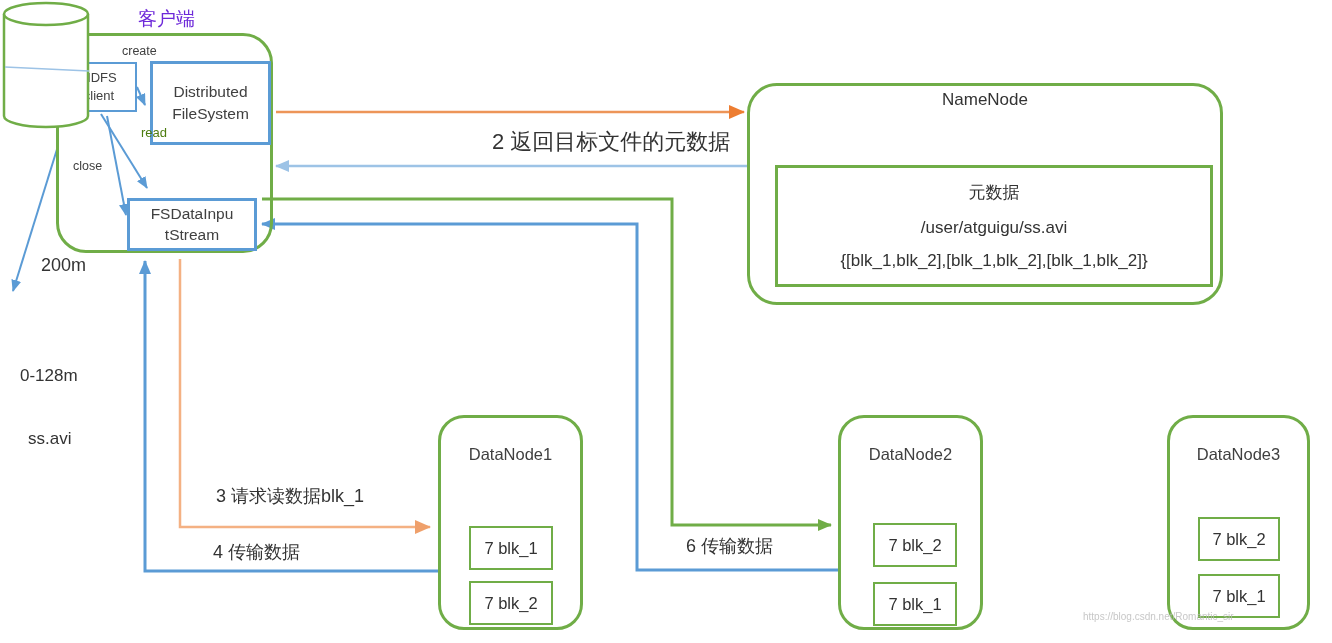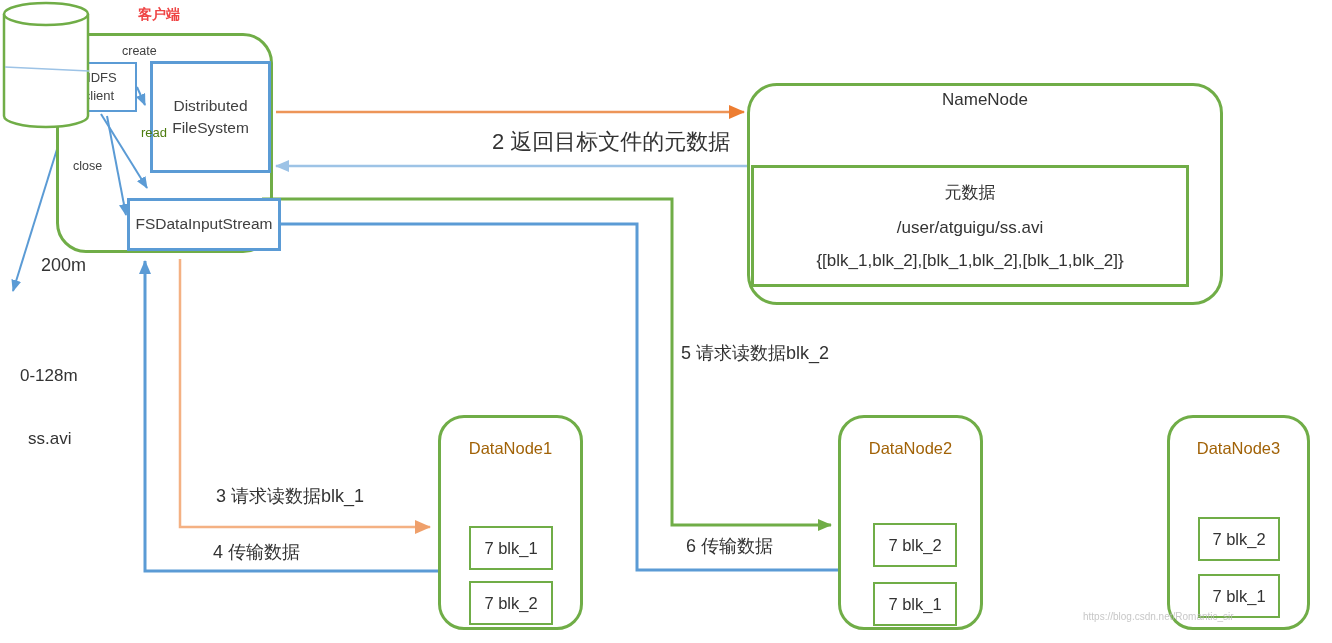--- a/index.html
+++ b/index.html
@@ -5,49 +5,49 @@
   html,body{margin:0;padding:0;background:#fff;}
   #stage{
     position:relative;width:1332px;height:643px;background:#fff;overflow:hidden;
     font-family:"Liberation Sans","DejaVu Sans",sans-serif;color:#3a3a3a;
   }
   #stage *{box-sizing:border-box;}
   .abs{position:absolute;}
   .nowrap{white-space:nowrap;}
 
   
-  .client-title{left:138px;top:6px;font-size:14px;color:#ef4444;font-weight:bold;}
+  .client-title{left:138px;top:6px;font-size:19px;color:#6d28d9;}
   .client-box{left:56px;top:33px;width:217px;height:220px;border:3px solid #70AD47;border-radius:30px;background:transparent;}
   .hdfs-box{left:61px;top:62px;width:76px;height:50px;border:2px solid #5B9BD5;background:#fff;
             display:flex;flex-direction:column;align-items:center;justify-content:center;font-size:13px;line-height:1.35;color:#404040;}
-  .dfs-box{left:150px;top:61px;width:121px;height:112px;border:3px solid #5B9BD5;background:#fff;
+  .dfs-box{left:150px;top:61px;width:121px;height:84px;border:3px solid #5B9BD5;background:#fff;
            display:flex;flex-direction:column;align-items:center;justify-content:center;font-size:15.5px;line-height:1.4;color:#404040;}
-  .fsdis-box{left:127px;top:198px;width:154px;height:53px;border:3px solid #5B9BD5;background:#fff;
-             display:flex;align-items:center;justify-content:center;font-size:15.5px;line-height:1.35;color:#404040;}
+  .fsdis-box{left:127px;top:198px;width:130px;height:53px;border:3px solid #5B9BD5;background:#fff;
+             display:flex;flex-direction:column;align-items:center;justify-content:center;font-size:15.5px;line-height:1.35;color:#404040;}
   .lbl-create{left:122px;top:44px;font-size:12.5px;color:#404040;}
   .lbl-read{left:113px;top:125px;font-size:13px;color:#4d7c0f;margin-left:28px;}
   .lbl-close{left:73px;top:159px;font-size:12.5px;color:#404040;}
 
   
   .lbl-200m{left:41px;top:255px;font-size:18px;color:#333;}
   .lbl-range{left:20px;top:366px;font-size:17px;color:#333;}
   .lbl-file{left:28px;top:429px;font-size:17px;color:#333;}
 
   
   .nn-box{left:747px;top:83px;width:476px;height:222px;border:3px solid #70AD47;border-radius:30px;background:#fff;}
   .nn-title{left:747px;top:90px;width:476px;text-align:center;font-size:17px;color:#333;}
-  .meta-box{left:751px;top:165px;width:438px;height:122px;border:3px solid #70AD47;background:#fff;
+  .meta-box{left:775px;top:165px;width:438px;height:122px;border:3px solid #70AD47;background:#fff;
             display:flex;flex-direction:column;align-items:center;justify-content:space-evenly;font-size:17px;color:#333;}
 
   
   .datanode{width:145px;height:215px;border:3px solid #70AD47;border-radius:26px;background:#fff;}
   #dn1{left:438px;top:415px;}
   #dn2{left:838px;top:415px;}
   #dn3{left:1167px;top:415px;width:143px;}
-  .dn-title{width:100%;text-align:center;margin-top:21px;font-size:16.5px;color:#a16207;}
+  .dn-title{width:100%;text-align:center;margin-top:27px;font-size:16.5px;color:#404040;}
   .blk{position:absolute;left:28px;width:84px;height:44px;border:2.5px solid #70AD47;background:#fff;
        display:flex;align-items:center;justify-content:center;font-size:16.5px;color:#333;}
   #dn1 .blk-top{top:108px;} #dn1 .blk-bot{top:163px;}
   #dn2 .blk-top{top:105px;left:32px;} #dn2 .blk-bot{top:164px;left:32px;}
   #dn3 .blk-top{top:99px;width:82px;} #dn3 .blk-bot{top:156px;width:82px;}
 
   
   .step{color:#333;}
   .step1{left:283px;top:75px;font-size:19px;}
   .step2{left:492px;top:127px;font-size:22px;}
@@ -148,18 +148,17 @@
   </div>
   <div class="abs datanode" id="dn3">
     <div class="dn-title nowrap">DataNode3</div>
     <div class="blk blk-top">7 blk_2</div>
     <div class="blk blk-bot">7 blk_1</div>
   </div>
 
   <div class="abs step step2 nowrap">2 返回目标文件的元数据</div>
   <div class="abs step step3 nowrap">3 请求读数据blk_1</div>
   <div class="abs step step4 nowrap">4 传输数据</div>
-  <div class="abs step step5 nowrap">5 请求读数据blk_2</div>
   <div class="abs step step6 nowrap">6 传输数据</div>
 
   <div class="abs watermark nowrap">https://blog.csdn.net/Romantic_sir</div>
 
 </div>
 
 </body></html>

